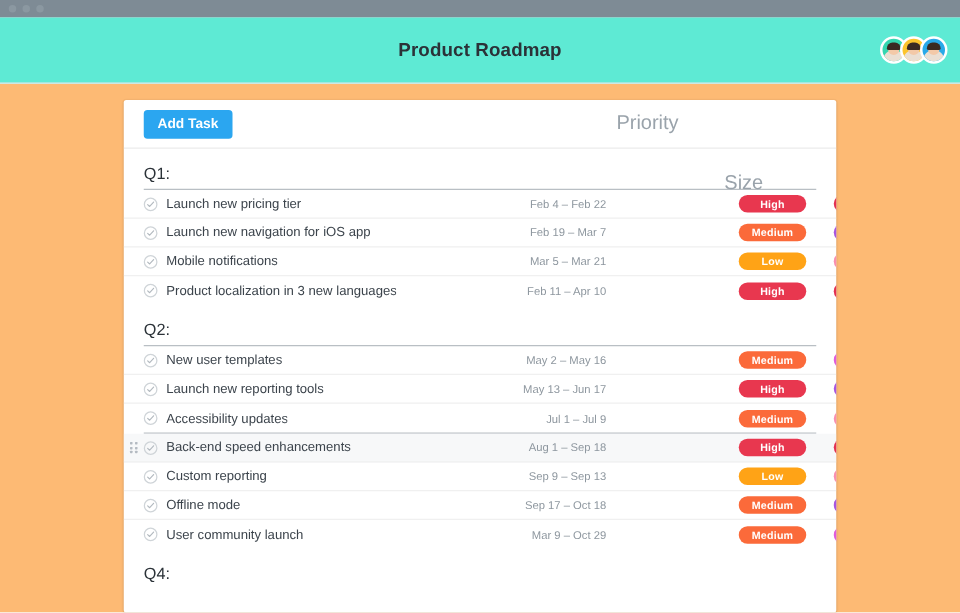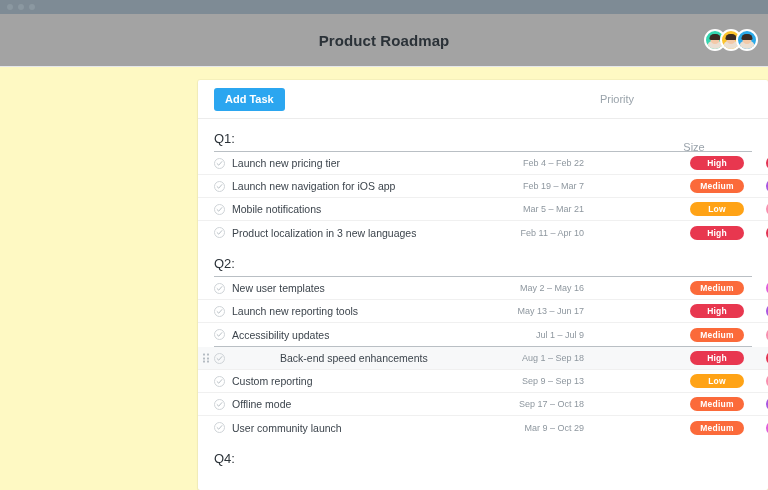--- a/index.html
+++ b/index.html
@@ -29,21 +29,21 @@
   .win-dot {
     width: 6px; height: 6px;
     border-radius: 50%;
     background: #8b98a1;
   }
 
   
   .app-header {
     position: relative;
     height: 53px;
-    background: #a3a3a3;
+    background: #5eead4;
     border-bottom: 1px solid #e6e8ea;
     display: flex;
     align-items: center;
     justify-content: center;
   }
   .app-title {
     font-size: 15px;
     font-weight: 700;
     color: #2b3238;
     letter-spacing: .1px;
@@ -90,24 +90,24 @@
     transform: translateX(-50%);
     background: #eadfd3;
   }
   .av-teal  { background: #35d6b0; }
   .av-yellow{ background: #fcc42c; }
   .av-blue  { background: #2aa9e8; }
 
   
   .page {
     height: 423px;
-    background: #fef9c3;
+    background: #fdba74;
     padding-top: 13px;
     display: flex;
-    justify-content: flex-end;
+    justify-content: center;
   }
   .card {
     width: 570px;
     background: #ffffff;
     border-radius: 2px;
     box-shadow: 0 1px 2px rgba(0,0,0,.08), 0 0 0 1px rgba(0,0,0,.03);
     overflow: hidden;
   }
 
   
@@ -125,21 +125,21 @@
     font-size: 11px;
     font-weight: 600;
     border: none;
     border-radius: 3px;
     padding: 6px 11px;
     cursor: pointer;
     line-height: 1;
   }
   .col-head {
     position: absolute;
-    font-size: 11px;
+    font-size: 16px;
     color: #9aa3ab;
     top: 50%;
     transform: translate(-50%, -50%);
   }
   .col-head-priority { left: 419px; }
   .col-head-size     { left: 496px; margin-top: 48px; }
 
   
   .group-title {
     font-size: 13px;
@@ -156,21 +156,21 @@
   
   .row {
     height: 23px;
     display: flex;
     align-items: center;
     border-bottom: 1px solid #f0f0f0;
     position: relative;
     padding-left: 16px;
   }
   .row:last-child { border-bottom: none; }
-  .row.is-hover { background: #f7f8f9; gap: 48px; }
+  .row.is-hover { background: #f7f8f9; }
 
   .drag-handle {
     position: absolute;
     left: 5px;
     top: 50%;
     transform: translateY(-50%);
     width: 6px;
     display: grid;
     grid-template-columns: 2px 2px;
     grid-gap: 1.5px;

